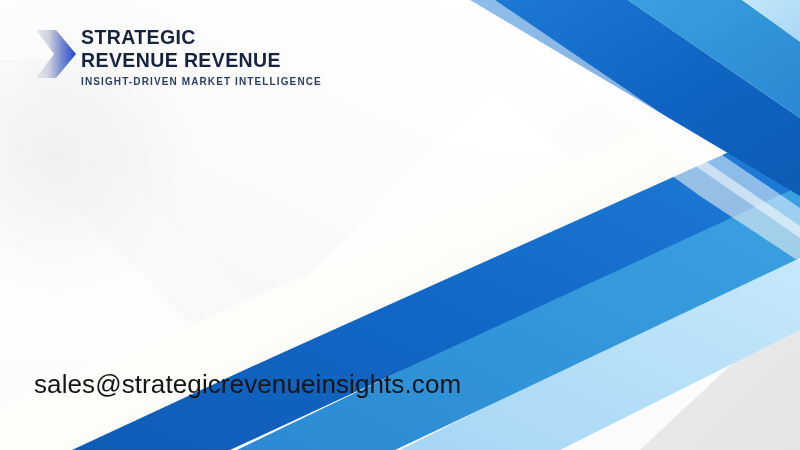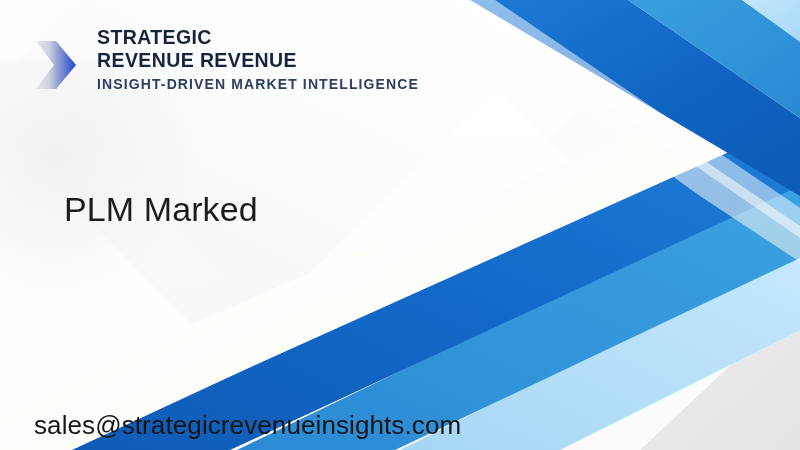--- a/index.html
+++ b/index.html
@@ -74,40 +74,40 @@
     pointer-events: none;
   }
   .chevrons svg { display: block; width: 800px; height: 450px; }
 
   
   .logo {
     position: absolute;
     left: 34px;
     top: 28px;
     display: flex;
-    align-items: flex-end;
-    gap: 19px;
+    align-items: flex-start;
+    gap: 3px;
   }
 
   .logo-mark { width: 44px; height: 52px; flex: 0 0 auto; }
 
   .logo-text { display: flex; flex-direction: column; line-height: 1; }
 
   .logo-line1, .logo-line2 {
     font-size: 19.5px;
     font-weight: 700;
     letter-spacing: 0.4px;
     color: #16233f;
     white-space: nowrap;
   }
   .logo-line1 { margin-bottom: 3px; }
 
   .logo-tagline {
     margin-top: 7px;
-    font-size: 14px;
+    font-size: 10px;
     font-weight: 700;
     letter-spacing: 1.12px;
     color: #2c3f63;
     white-space: nowrap;
   }
 
   
   .headline {
     position: absolute;
     left: 64px;
@@ -122,21 +122,20 @@
   
   .contact-email {
     position: absolute;
     left: 34px;
     top: 369px;
     font-size: 26px;
     font-weight: 400;
     color: #151515;
     letter-spacing: 0.1px;
     white-space: nowrap;
-    margin-top: 41px;
   }
 </style>
 </head>
 <body>
 
 <div id="slide">
 
   <div class="bg-base"></div>
   <div class="bg-facet-a"></div>
   <div class="bg-facet-b"></div>
@@ -221,17 +220,16 @@
       </svg>
     </div>
 
     <div class="logo-text">
       <div class="logo-line1">STRATEGIC</div>
       <div class="logo-line2">REVENUE REVENUE</div>
       <div class="logo-tagline">INSIGHT-DRIVEN MARKET INTELLIGENCE</div>
     </div>
   </div>
 
-  <div class="headline">PLM Marked</div>
 
   <div class="contact-email">sales@strategicrevenueinsights.com</div>
 
 </div>
 
 </body></html>

